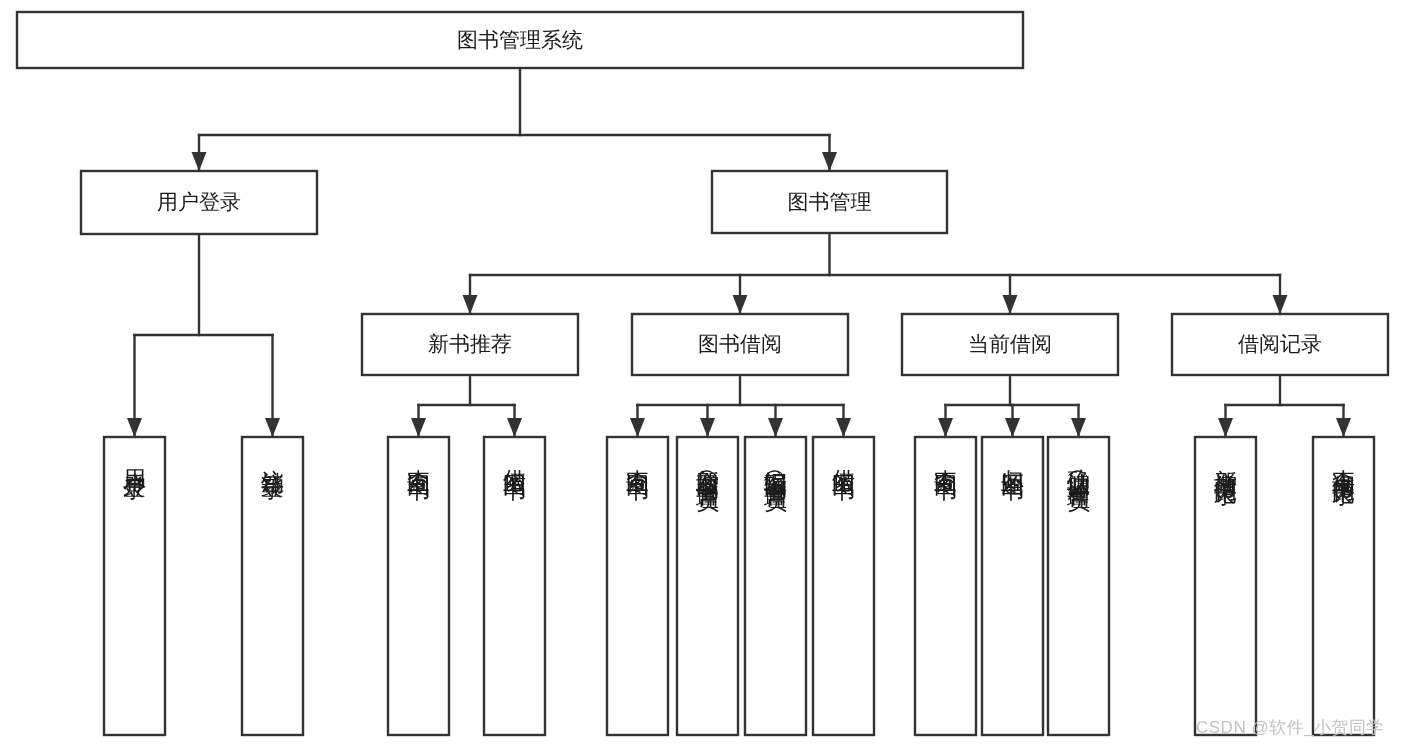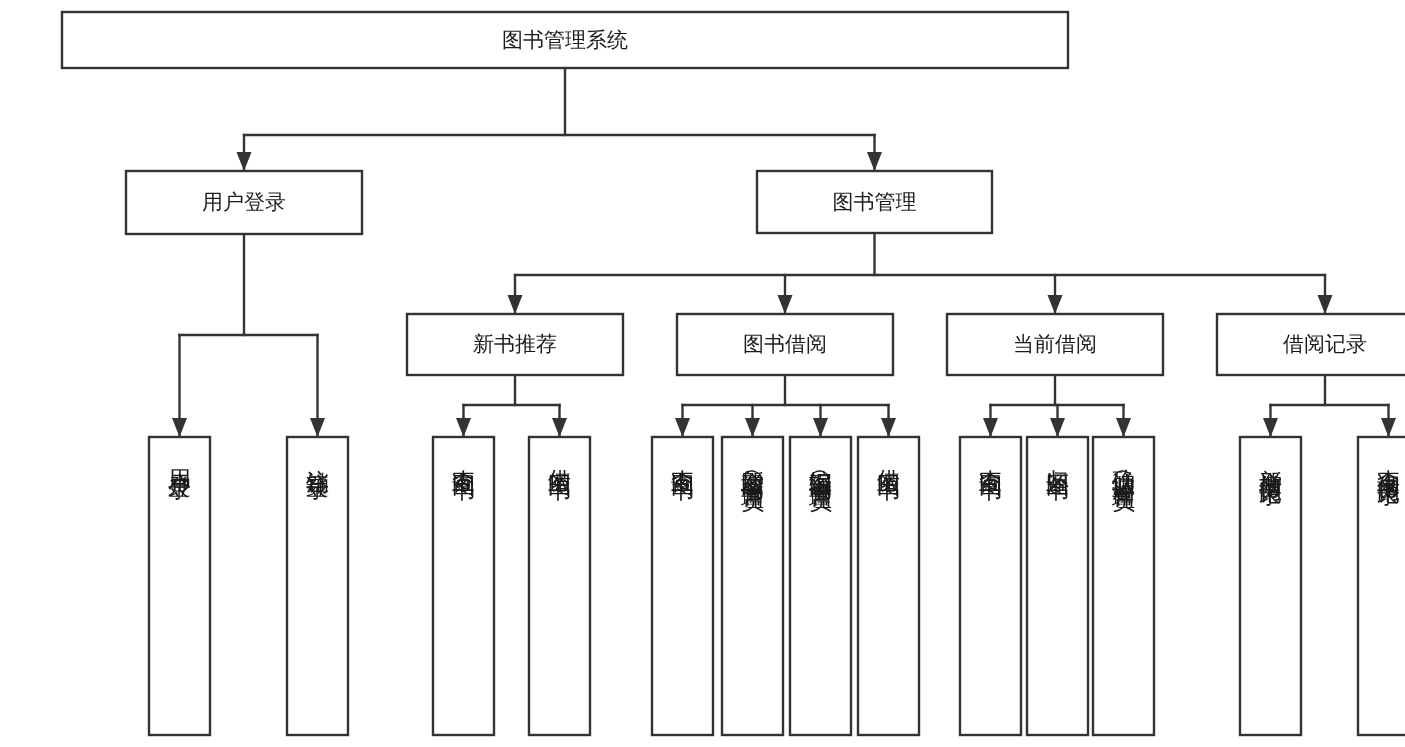--- a/index.html
+++ b/index.html
@@ -11,21 +11,20 @@
     width: 1405px;
     height: 747px;
     font-family: "Liberation Sans", "DejaVu Sans", sans-serif;
     overflow: hidden;
   }
   #diagram-root {
     position: relative;
     width: 1160px;
     height: 747px;
     background: #ffffff;
-    margin-left: 45px;
   }
   svg#tree-svg {
     position: absolute;
     top: 0;
     left: 0;
     width: 1405px;
     height: 747px;
   }
   .node-box {
     fill: #ffffff;
@@ -205,14 +204,15 @@
         <span class="leaf-label">确认归还（管理员）</span>
       </div>
       <div class="leaf-label-wrap" style="left: 1195px; top: 451px; width: 61px; height: 278px;">
         <span class="leaf-label">新增借阅记录</span>
       </div>
       <div class="leaf-label-wrap" style="left: 1313px; top: 451px; width: 61px; height: 278px;">
         <span class="leaf-label">查询借阅记录</span>
       </div>
     </div>
 
+  <div class="watermark" id="watermark" style="left: 1196px; top: 716px;">CSDN @软件_小贺同学</div>
 
 </div>
 
 </body></html>

